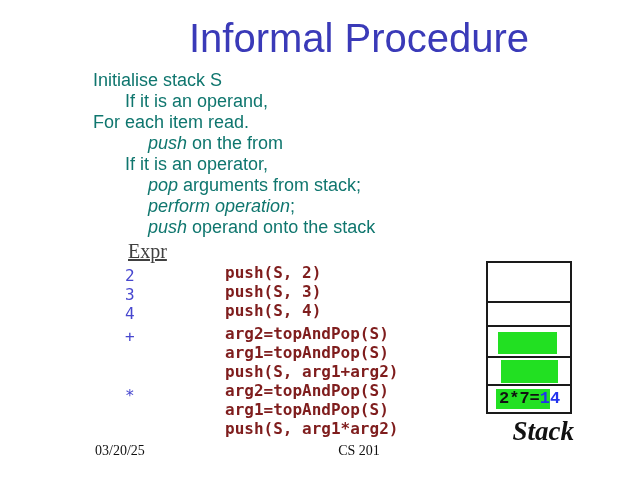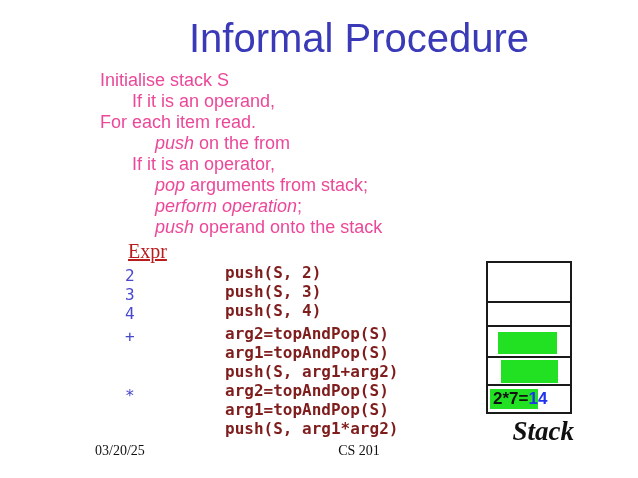--- a/index.html
+++ b/index.html
@@ -4,30 +4,30 @@
 <style>
   html,body{margin:0;padding:0;background:#ffffff;}
   .slide{position:relative;width:638px;height:478px;background:#ffffff;overflow:hidden;
          font-family:"Liberation Sans",sans-serif;color:#111111;margin-left:40px;}
 
   
   .title{position:absolute;left:0;top:16px;width:638px;text-align:center;
          font-size:40px;line-height:44px;color:#3a3ab8;font-weight:400;}
 
   
-  .proc{position:absolute;left:60px;top:70px;font-size:18px;line-height:21px;color:#ec4899;}
+  .proc{position:absolute;left:53px;top:70px;font-size:18px;line-height:21px;color:#0f766e;}
   .proc .ln{white-space:pre;}
   .ind0{padding-left:0px;}
   .ind1{padding-left:32px;}
   .ind2{padding-left:55px;}
   .em{font-style:italic;}
 
   
   .expr{position:absolute;left:88px;top:240px;font-family:"Liberation Serif",serif;
-        font-size:20px;text-decoration:underline;color:#b91c1c;}
+        font-size:20px;text-decoration:underline;color:#404040;}
 
   
   .sym{position:absolute;left:85px;font-family:"DejaVu Sans Mono",monospace;
        font-size:16px;color:#4747cf;}
 
   
   .code{position:absolute;left:185px;top:263px;font-family:"DejaVu Sans Mono",monospace;
         font-size:16px;font-weight:bold;color:#7f1d1d;}
   .code .cl{height:19px;line-height:19px;white-space:pre;}
   .code .gap{margin-top:4px;}
@@ -38,21 +38,21 @@
   .cell{box-sizing:border-box;border-top:2px solid #1a1a1a;position:relative;}
   .cell.first{border-top:none;}
   .c1{height:38px;}
   .c2{height:24px;}
   .c3{height:31px;}
   .c4{height:28px;}
   .c5{height:28px;}
   .bar{background:#22e022;}
   .bar3{margin:5px 0 0 10px;width:59px;height:22px;}
   .bar4{margin:2px 0 0 13px;width:57px;height:23px;}
-  .result{position:absolute;left:2px;top:3px;font-family:Liberation Sans, sans-serif;
+  .result{position:absolute;left:8px;top:3px;font-family:Liberation Mono, monospace;
           font-size:17px;font-weight:bold;line-height:20px;white-space:pre;}
   .res-green{display:inline-block;background:#22e022;padding-left:3px;}
   .res-black{color:#111111;}
   .res-blue{color:#2233ee;}
 
   .stack-label{position:absolute;left:446px;top:416px;width:88px;text-align:right;
                font-family:"Liberation Serif",serif;font-weight:bold;font-style:italic;
                font-size:27px;color:#111111;}
 
   

